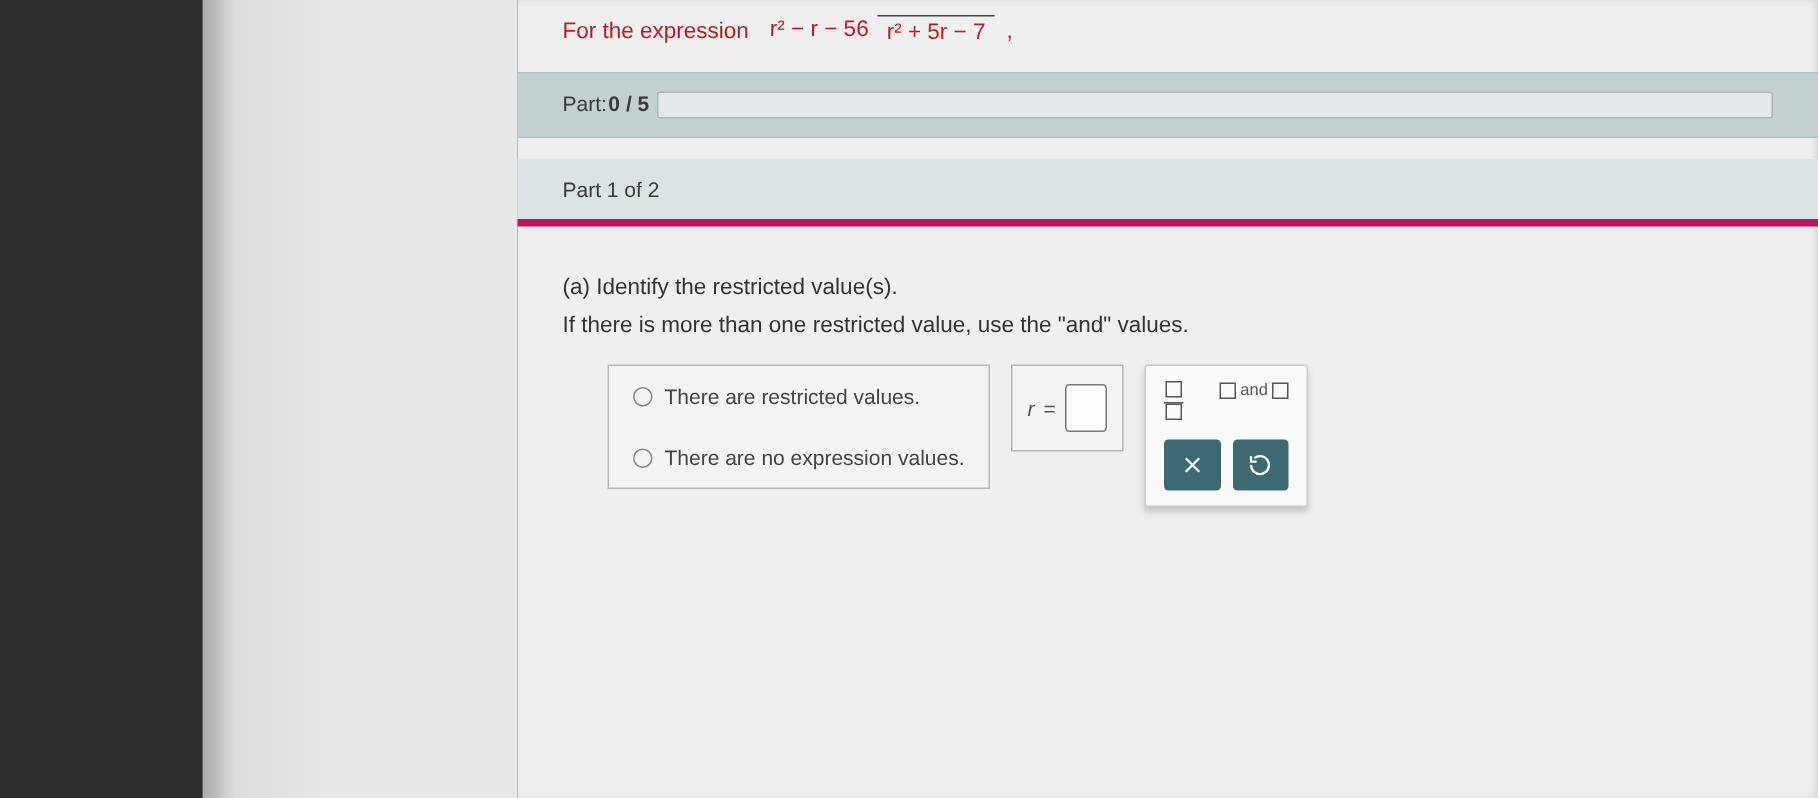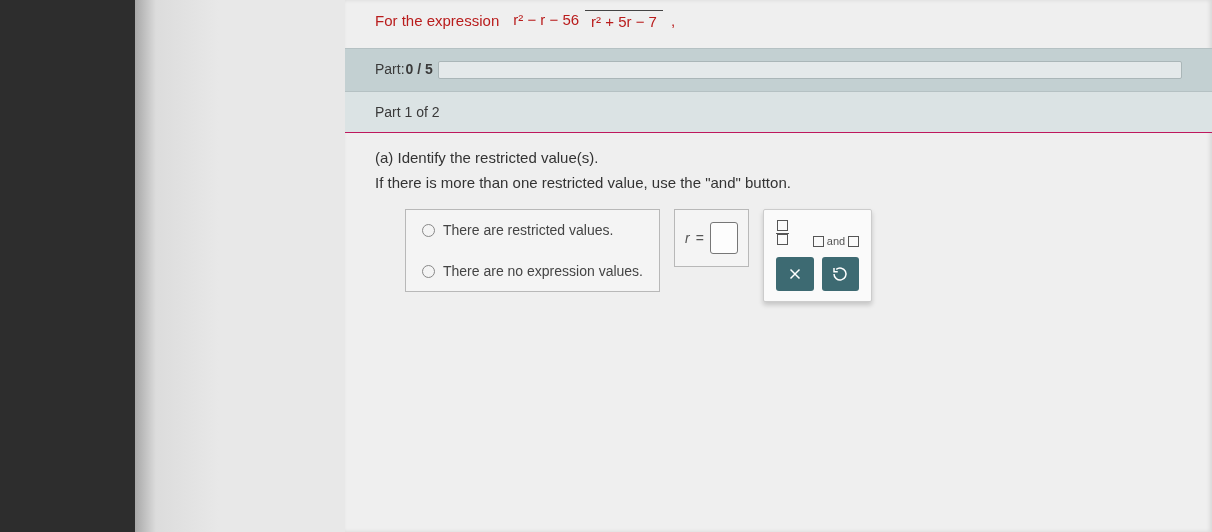--- a/index.html
+++ b/index.html
@@ -50,25 +50,25 @@
     border-bottom: 1px solid #b5c1c3;
   }
   .bar .progress-shell {
     flex:1; height:18px; background:#e4e9ea;
     border:1px solid #aab6b8; border-radius:2px; margin-left:4px;
   }
   .bar-sub {
     background: #dbe3e4;
     padding: 12px 30px;
     font-size: 14px; color: #3a3a3a;
-    border-bottom: 1px solid #be185d;
-    margin-top: 0;
+    border-bottom: 5px solid #be185d;
+    margin-top: 14px;
   }
   .question-block {
-    padding: 16px 30px 10px 30px;
+    padding: 32px 30px 10px 30px;
     color: #333;
     font-size: 15px;
   }
   .question-block p { margin-bottom: 8px; }
   .answer-row {
     display: flex;
     align-items: flex-start;
     gap: 14px;
     margin: 18px 0 0 30px;
   }
@@ -96,21 +96,21 @@
     border-radius: 3px; background: #fdfdfd;
   }
   .tool-panel {
     background: #fafafa;
     border: 1px solid #ccc;
     padding: 10px 12px;
     box-shadow: 0 3px 5px rgba(0,0,0,.18);
     display: flex; flex-direction: column; gap: 10px;
     border-radius: 2px;
   }
-  .tool-row { display: flex; gap: 24px; align-items:flex-end; }
+  .tool-row { display: flex; gap: 24px; align-items:flex-start; }
   .tool-item { color:#555; font-size:14px; display:flex; align-items:center; gap:1px; cursor:pointer; }
   .mini-frac { display:inline-flex; flex-direction:column; align-items:center; font-size:11px; }
   .mini-frac span:first-child { border-bottom:1.2px solid #555; padding:0 1px; }
   .sq { width:11px; height:11px; border:1.3px solid #555; display:inline-block; }
   .btn-row { display:flex; gap:8px; }
   .btn {
     flex:1; height:34px; display:flex; align-items:center; justify-content:center;
     background:#3d6a72; color:#fff; border-radius:3px; cursor:pointer;
     font-size:16px;
   }
@@ -139,21 +139,21 @@
       <strong>0 / 5</strong>
       <div class="progress-shell"></div>
     </div>
 
     <div class="bar-sub">
       <span>Part 1 of 2</span>
     </div>
 
     <div class="question-block">
       <p>(a) Identify the restricted value(s).</p>
-      <p>If there is more than one restricted value, use the "and" button.</p>
+      <p>If there is more than one restricted value, use the "and" values.</p>
 
       <div class="answer-row">
 
         <div class="choice-box">
           <label>
             <span class="radio"></span>
             <span>There are restricted values.</span>
           </label>
           <label>
             <span class="radio"></span>

